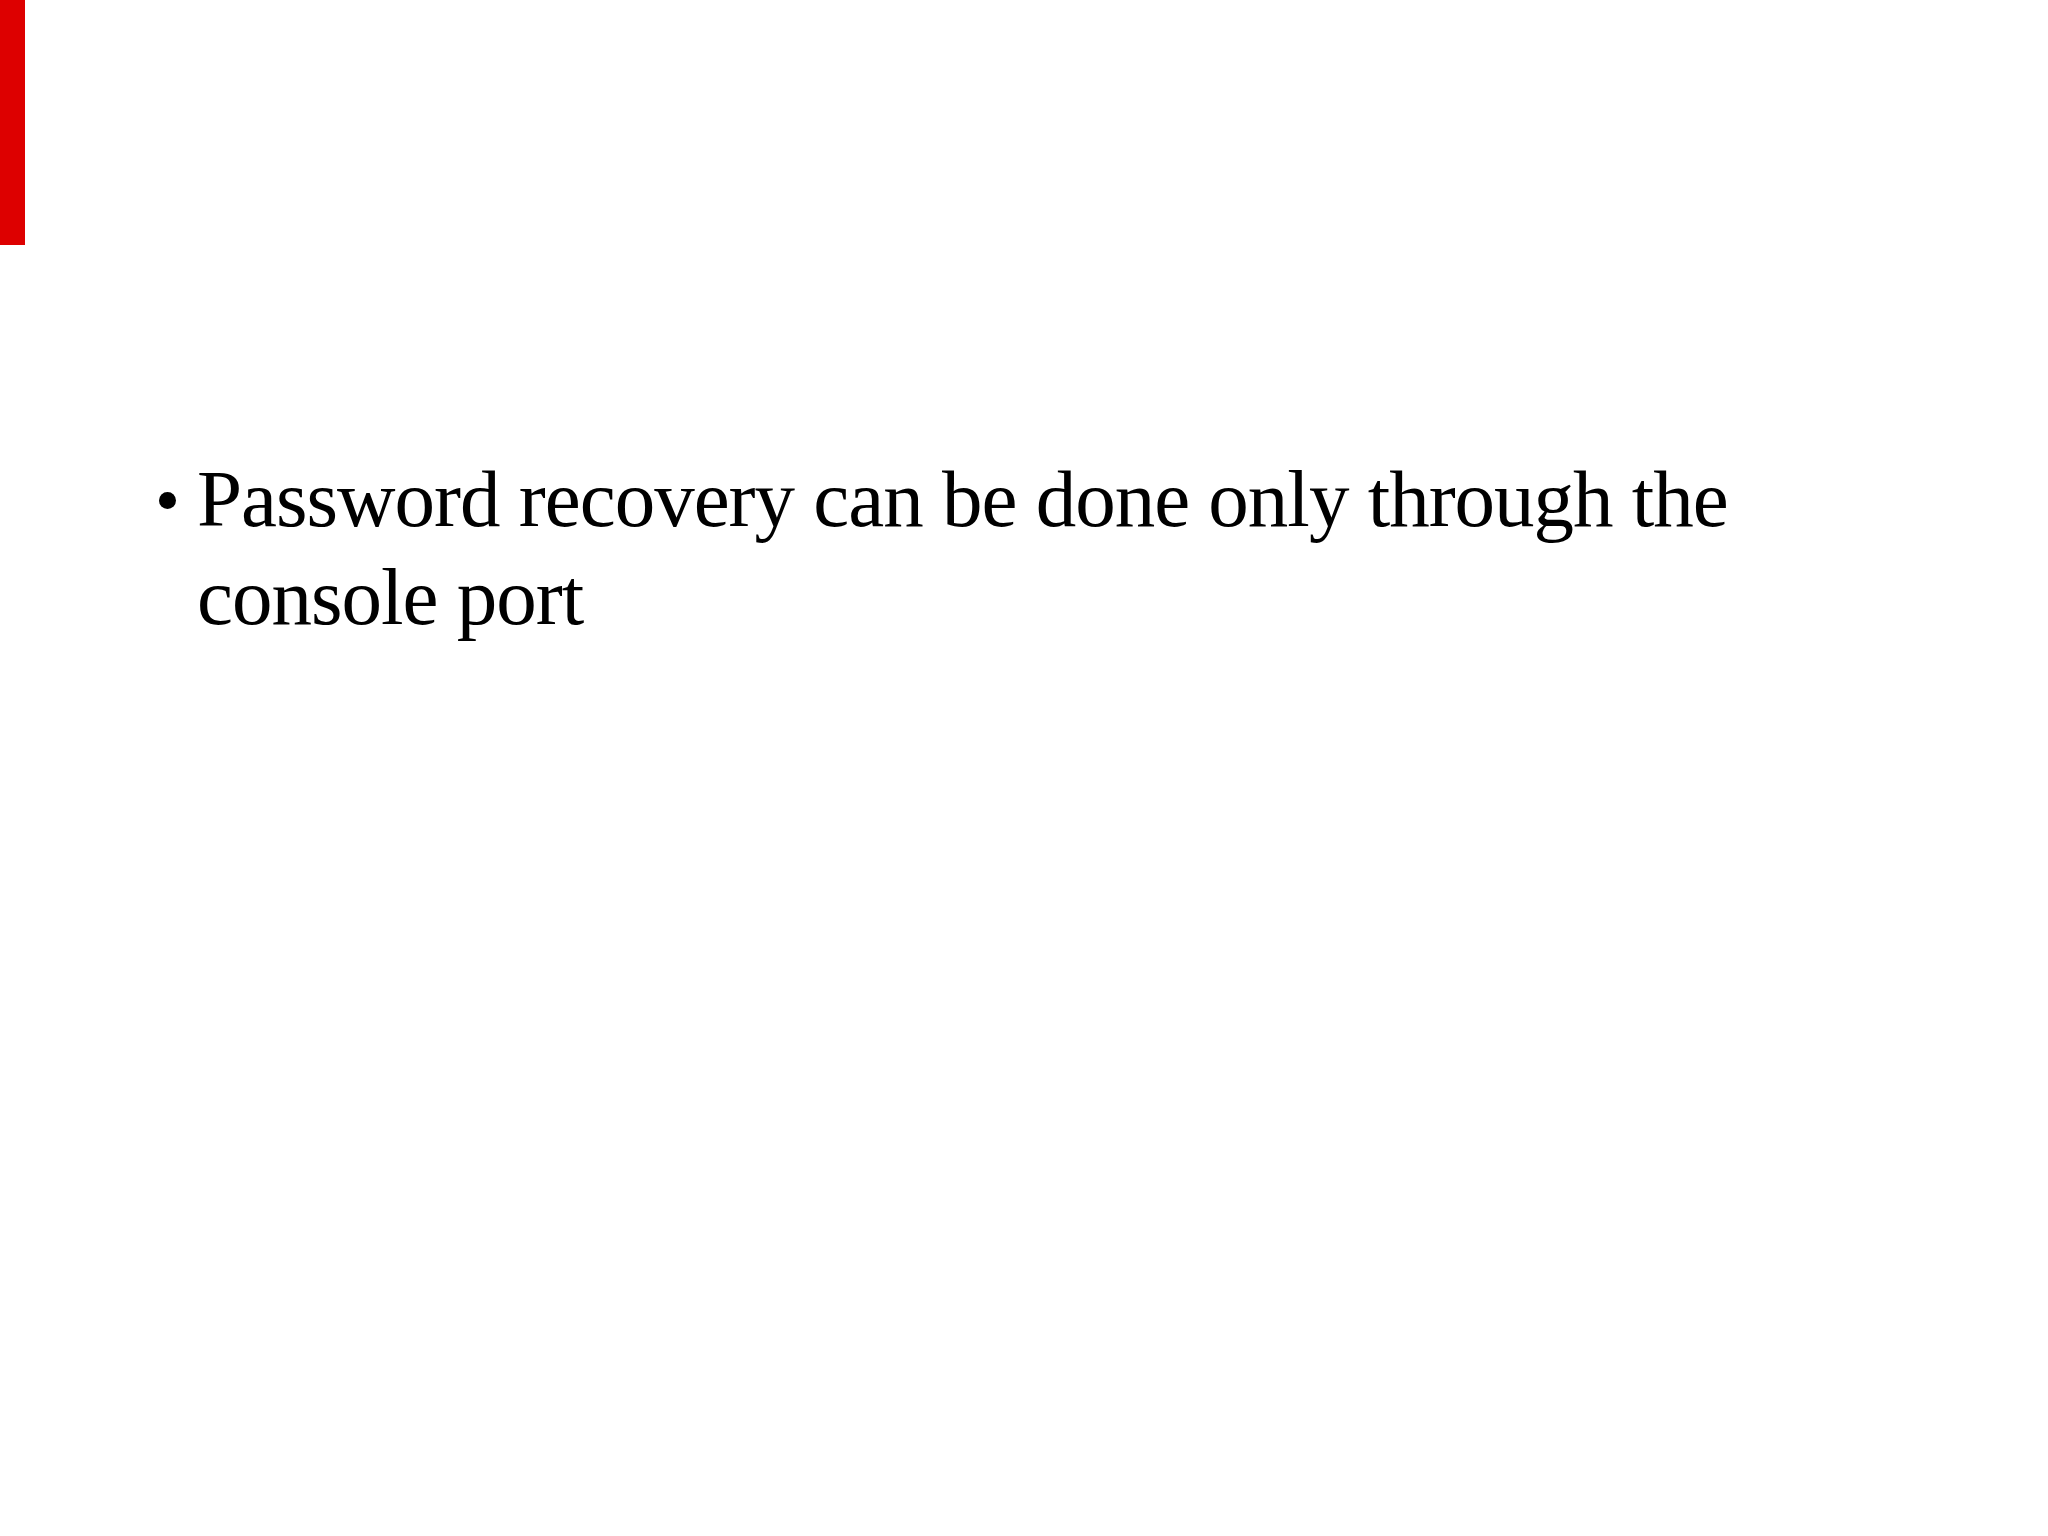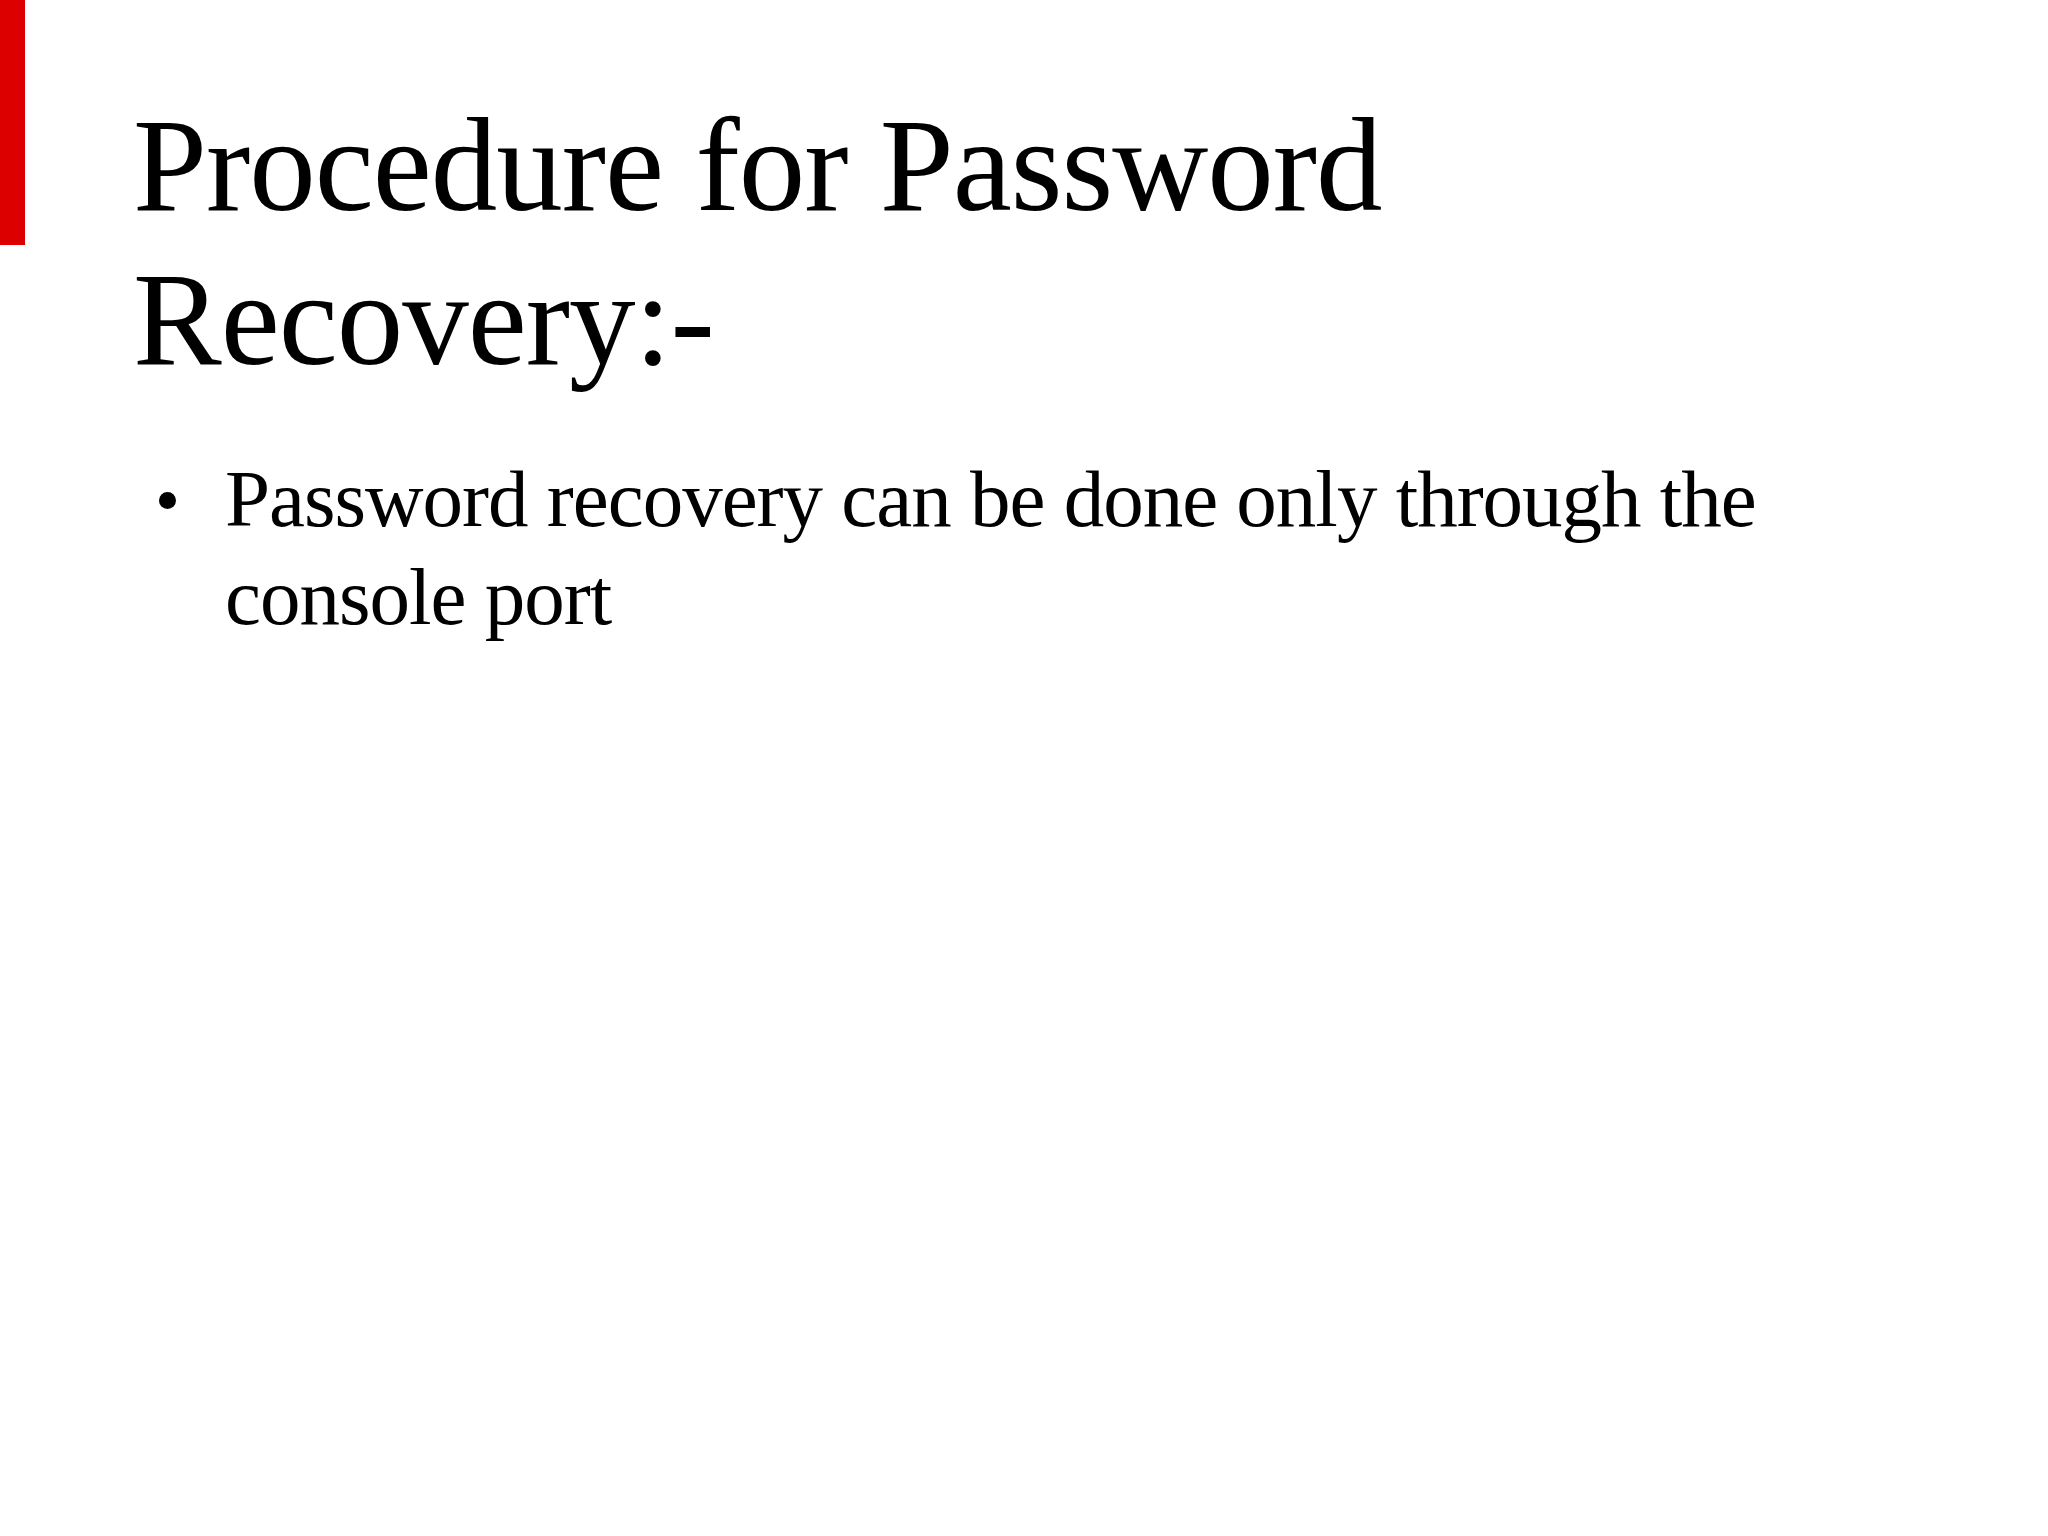--- a/index.html
+++ b/index.html
@@ -58,35 +58,32 @@
     left: -38px;
     top: 42px;
     width: 17px;
     height: 17px;
     border-radius: 50%;
     background: #000000;
   }
   .btext {
     white-space: pre;
     display: block;
-    margin-left: 28px;
   }
   .btext .b {
     font-weight: bold;
   }
 </style>
 </head>
 <body style="background: rgb(255, 255, 255); color: rgb(0, 0, 0);">
 
 <div class="slide">
 
   <div class="accent-bar" style="background: rgb(221, 0, 0);"></div>
 
-  <h1 class="title">Procedure for Password
-Recovery:-</h1>
 
   <ul class="bullets">
     <li>
       <span class="dot"></span>
       <span class="btext"><span>Password recovery can be done only through the
 console port</span></span>
     </li>
   </ul>
 
 </div>

